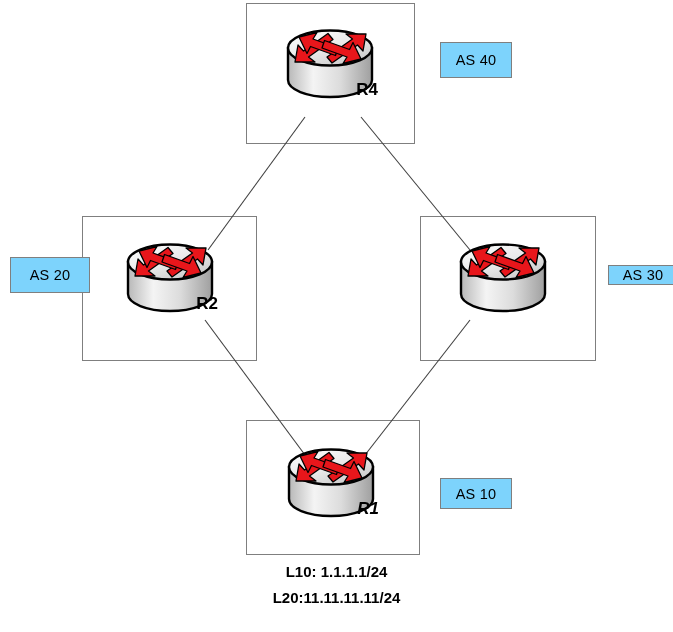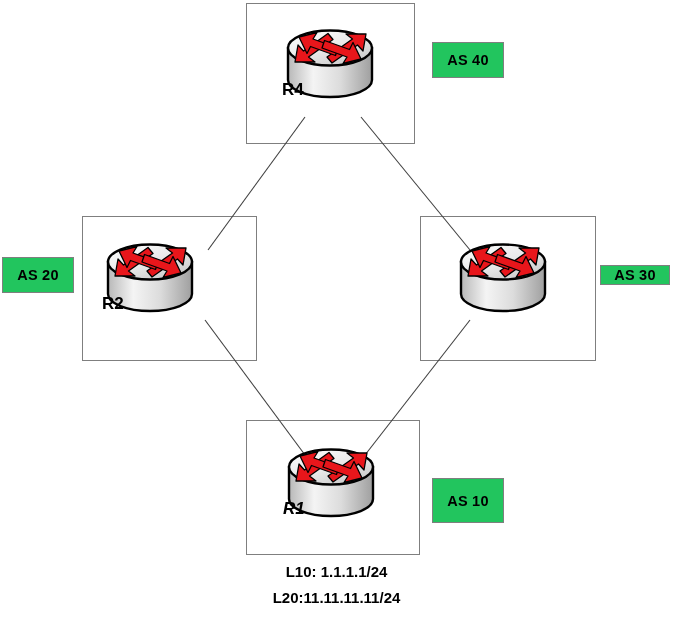--- a/index.html
+++ b/index.html
@@ -29,44 +29,45 @@
   .as-zone {
     position: absolute;
     box-sizing: border-box;
     border: 1px solid #7f7f7f;
     background: transparent;
   }
   .as-label-box {
     position: absolute;
     box-sizing: border-box;
     border: 1px solid #7f7f7f;
-    background: #22c55e;
+    background: #7dd3fc;
     display: flex;
     align-items: center;
     justify-content: center;
     font-size: 14.5px;
-    font-weight: bold;
+    font-weight: normal;
     color: #000000;
     letter-spacing: 0.2px;
+    margin-left: 8px;
   }
   .router {
     position: absolute;
     width: 96px;
     height: 102px;
   }
   .router svg {
     display: block;
     width: 96px;
     height: 102px;
   }
   .router-label {
     position: absolute;
     left: 0;
     width: 96px;
-    text-align: left;
+    text-align: right;
     top: 62px;
     font-size: 17px;
     font-weight: bold;
     color: #000000;
     pointer-events: none;
   }
   .note-line {
     position: absolute;
     width: 673px;
     left: 0;
@@ -119,21 +120,21 @@
       <g fill="#e8161b" stroke="#000000" stroke-width="1.3" stroke-linejoin="round">
         <path d="M84,16 L64,16 L70.5,21 L45,39 L50,45 L75.5,27 L81,33 Z"></path>
         <path d="M13,44 L33,44 L26.5,39 L51,21.5 L46,15.5 L21.5,33 L16,27 Z"></path>
         <path d="M17,19 L25,35.5 L28.5,28.5 L53.5,37.5 L56,30 L31,21 L35,14.5 Z"></path>
         <path d="M79,41 L71,24.5 L67.5,31.5 L42.5,22.5 L40,30 L65,39 L61,45.5 Z"></path>
       </g>
     </svg>
     <div class="router-label">R4</div>
   </div>
 
-  <div class="router" id="router-r2" style="left: 102px; top: 232px;">
+  <div class="router" id="router-r2" style="left: 122px; top: 232px;">
     <svg viewBox="0 0 96 102">
       <defs>
         <linearGradient id="bodyG2" x1="0" y1="0" x2="1" y2="0">
           <stop offset="0" stop-color="#b8b8b8"></stop>
           <stop offset="0.30" stop-color="#f4f4f4"></stop>
           <stop offset="0.62" stop-color="#dcdcdc"></stop>
           <stop offset="1" stop-color="#9f9f9f"></stop>
         </linearGradient>
         <linearGradient id="topG2" x1="0.1" y1="0" x2="0.9" y2="1">
           <stop offset="0" stop-color="#fdfdfd"></stop>
@@ -200,22 +201,22 @@
         <path d="M84,16 L64,16 L70.5,21 L45,39 L50,45 L75.5,27 L81,33 Z"></path>
         <path d="M13,44 L33,44 L26.5,39 L51,21.5 L46,15.5 L21.5,33 L16,27 Z"></path>
         <path d="M17,19 L25,35.5 L28.5,28.5 L53.5,37.5 L56,30 L31,21 L35,14.5 Z"></path>
         <path d="M79,41 L71,24.5 L67.5,31.5 L42.5,22.5 L40,30 L65,39 L61,45.5 Z"></path>
       </g>
     </svg>
     <div class="router-label">R1</div>
   </div>
 
   <div class="as-label-box" id="as-box-r4" style="left: 432px; top: 42px; width: 72px; height: 36px;">AS 40</div>
-  <div class="as-label-box" id="as-box-r2" style="left: 2px; top: 257px; width: 72px; height: 36px;">AS 20</div>
+  <div class="as-label-box" id="as-box-r2" style="left: 2px; top: 257px; width: 80px; height: 36px;">AS 20</div>
   <div class="as-label-box" id="as-box-r3" style="left: 600px; top: 265px; width: 70px; height: 20px;">AS 30</div>
-  <div class="as-label-box" id="as-box-r1" style="left: 432px; top: 478px; width: 72px; height: 45px; text-align: center;">AS 10</div>
+  <div class="as-label-box" id="as-box-r1" style="left: 432px; top: 478px; width: 72px; height: 31px; text-align: center;">AS 10</div>
 
   <div class="note-block">
     <div class="note-line" id="note-1">L10: 1.1.1.1/24</div>
     <div class="note-line" id="note-2">L20:11.11.11.11/24</div>
   </div>
 
 </div>
 
 </body></html>

